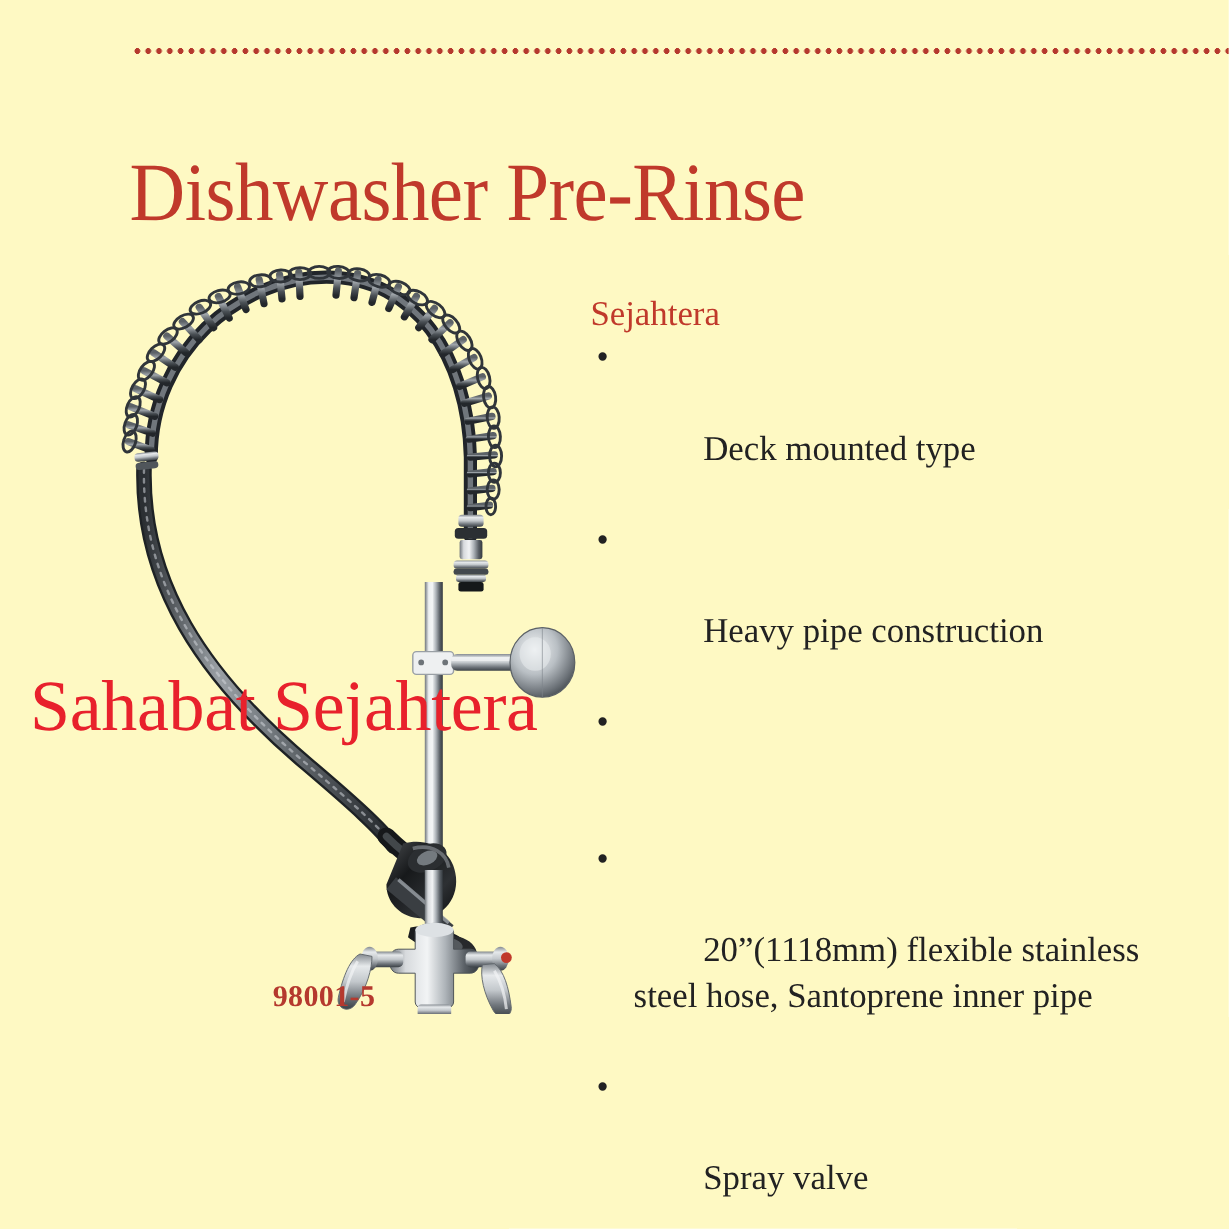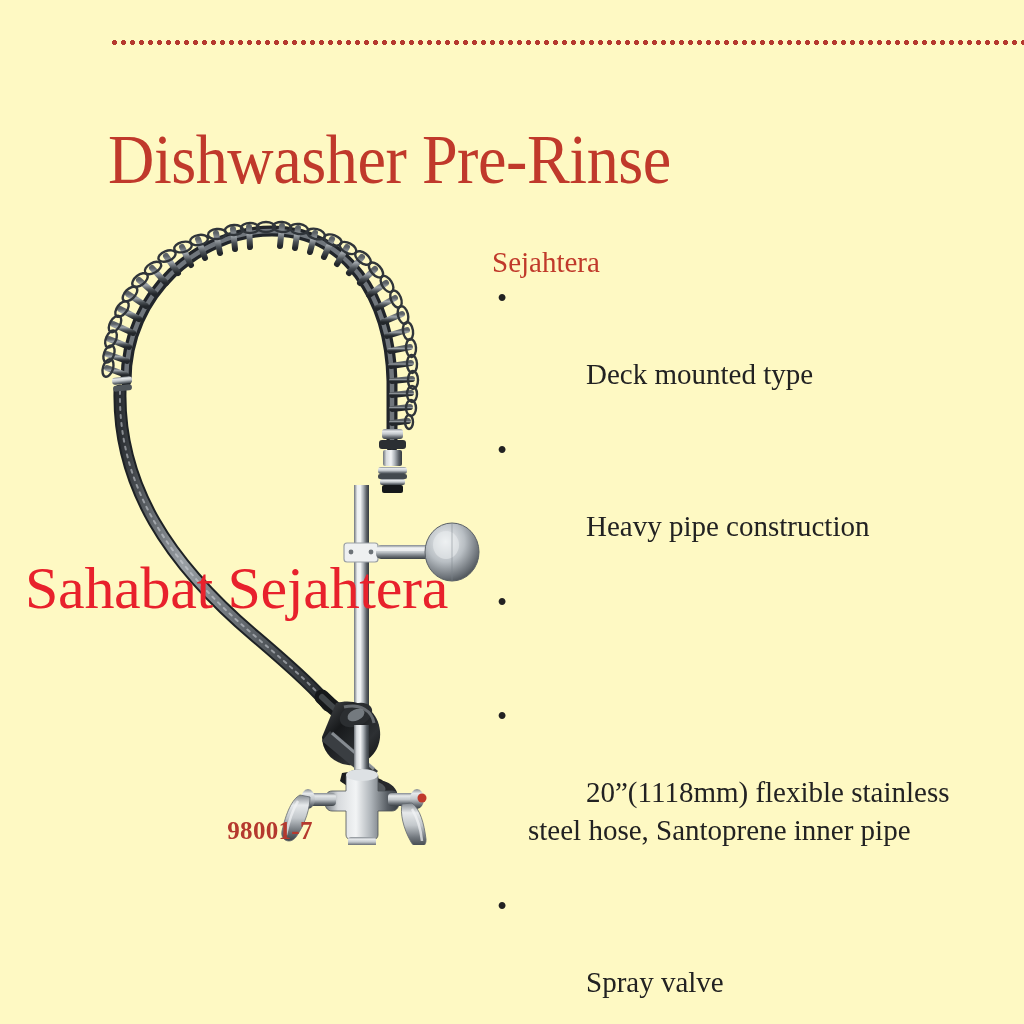--- a/index.html
+++ b/index.html
@@ -279,21 +279,21 @@
 
         <rect x="288" y="652" width="28" height="10" rx="3" fill="url(#chromeH)"></rect>
         <rect x="286" y="661" width="32" height="9" rx="2" fill="url(#brass)"></rect>
         <rect x="292" y="669" width="20" height="30" fill="url(#chrome)"></rect>
         <ellipse cx="302" cy="699" rx="10" ry="3.5" fill="#4a5055"></ellipse>
       </g>
     </svg>
 
     <div class="watermark">Sahabat Sejahtera</div>
 
-    <div class="product-code">98001-7</div>
+    <div class="product-code">98001-5</div>
   </div>
 
   <div class="features">
     <div class="features-heading">Sejahtera</div>
     <ul class="feature-list">
       <li class="feature-item">
         <span class="bullet">•</span>
         <span>Deck mounted type</span>
       </li>
       <li class="feature-item">

